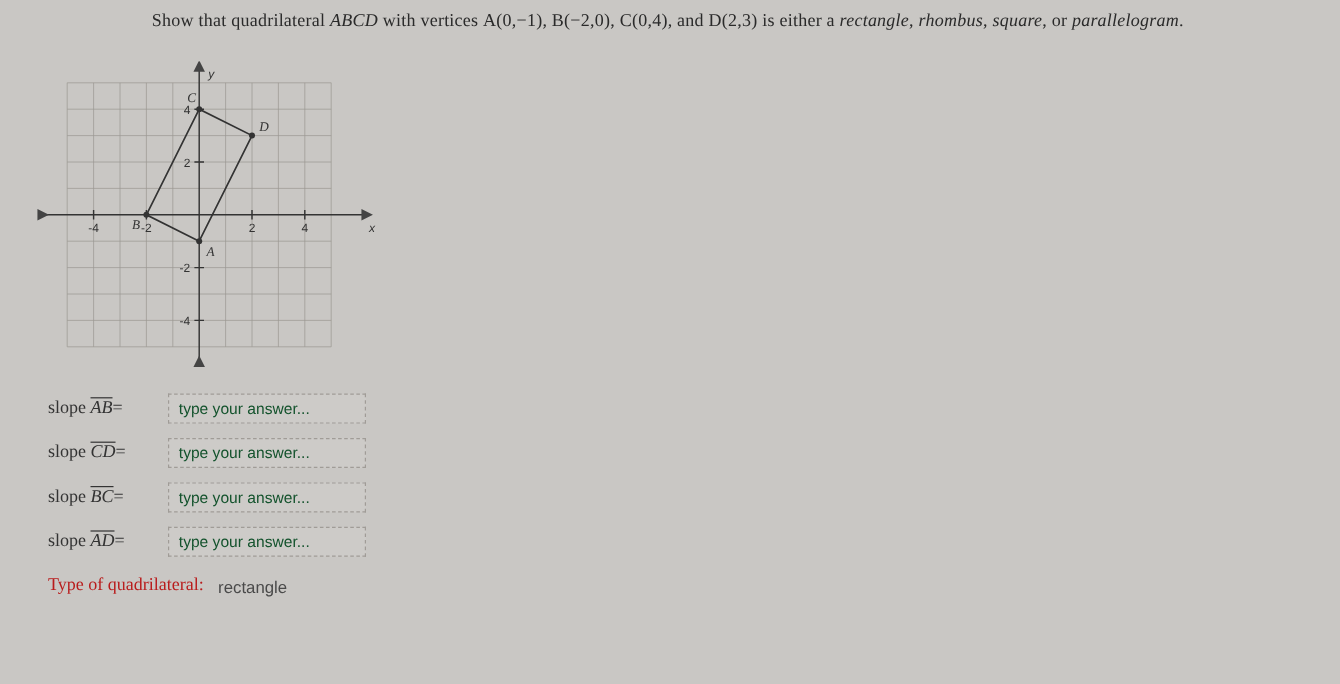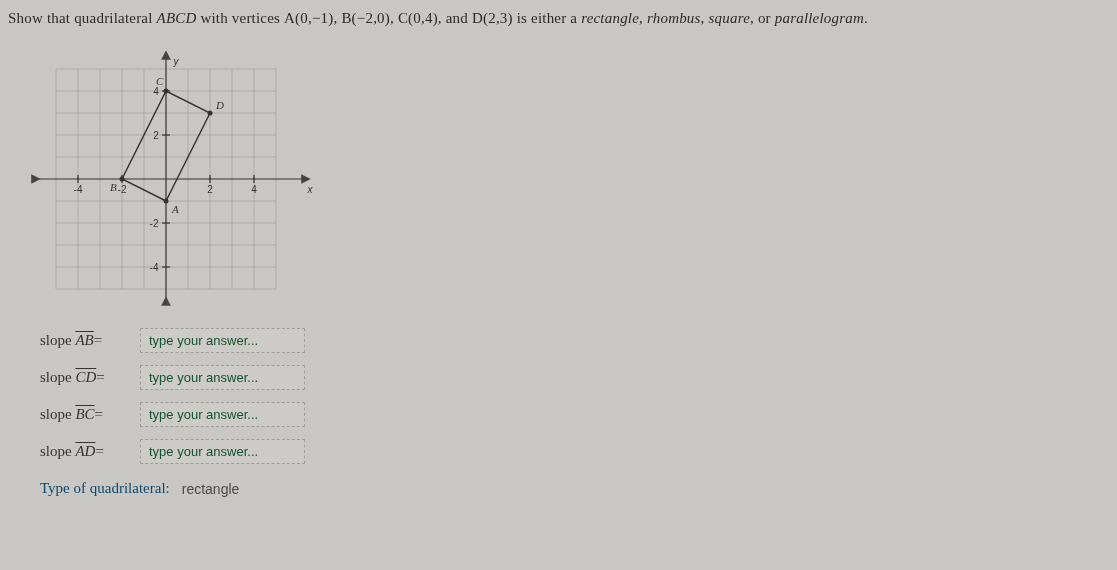--- a/index.html
+++ b/index.html
@@ -10,20 +10,21 @@
       font-family: Georgia, 'Times New Roman', serif;
       color: #2a2a2a;
       position: relative;
       overflow: hidden;
     }
     .question {
       padding: 8px 12px 4px 8px;
       font-size: 15px;
       line-height: 1.4;
       letter-spacing: 0.2px;
+      text-align: center;
     }
     .question .italic { font-style: italic; }
     .question .math { font-family: 'Times New Roman', serif; font-style: italic; }
     .question .coords { font-family: 'Times New Roman', serif; }
     .graph-wrap {
       margin: 18px 0 0 26px;
       width: 300px;
       height: 255px;
     }
     .answers {
@@ -56,21 +57,21 @@
       background: rgba(255,255,255,0.08);
       font-family: Arial, sans-serif;
     }
     .final-row {
       display: flex;
       align-items: center;
       font-size: 15px;
       gap: 12px;
       margin-top: 4px;
     }
-    .final-row .label { color: #0c4a6e; }
+    .final-row .label { color: #b91c1c; }
     .final-row .value {
       color: #4a4a4a;
       font-family: Arial, sans-serif;
       font-size: 14px;
     }
   </style>
 </head>
 <body>
 
 <div class="question">

